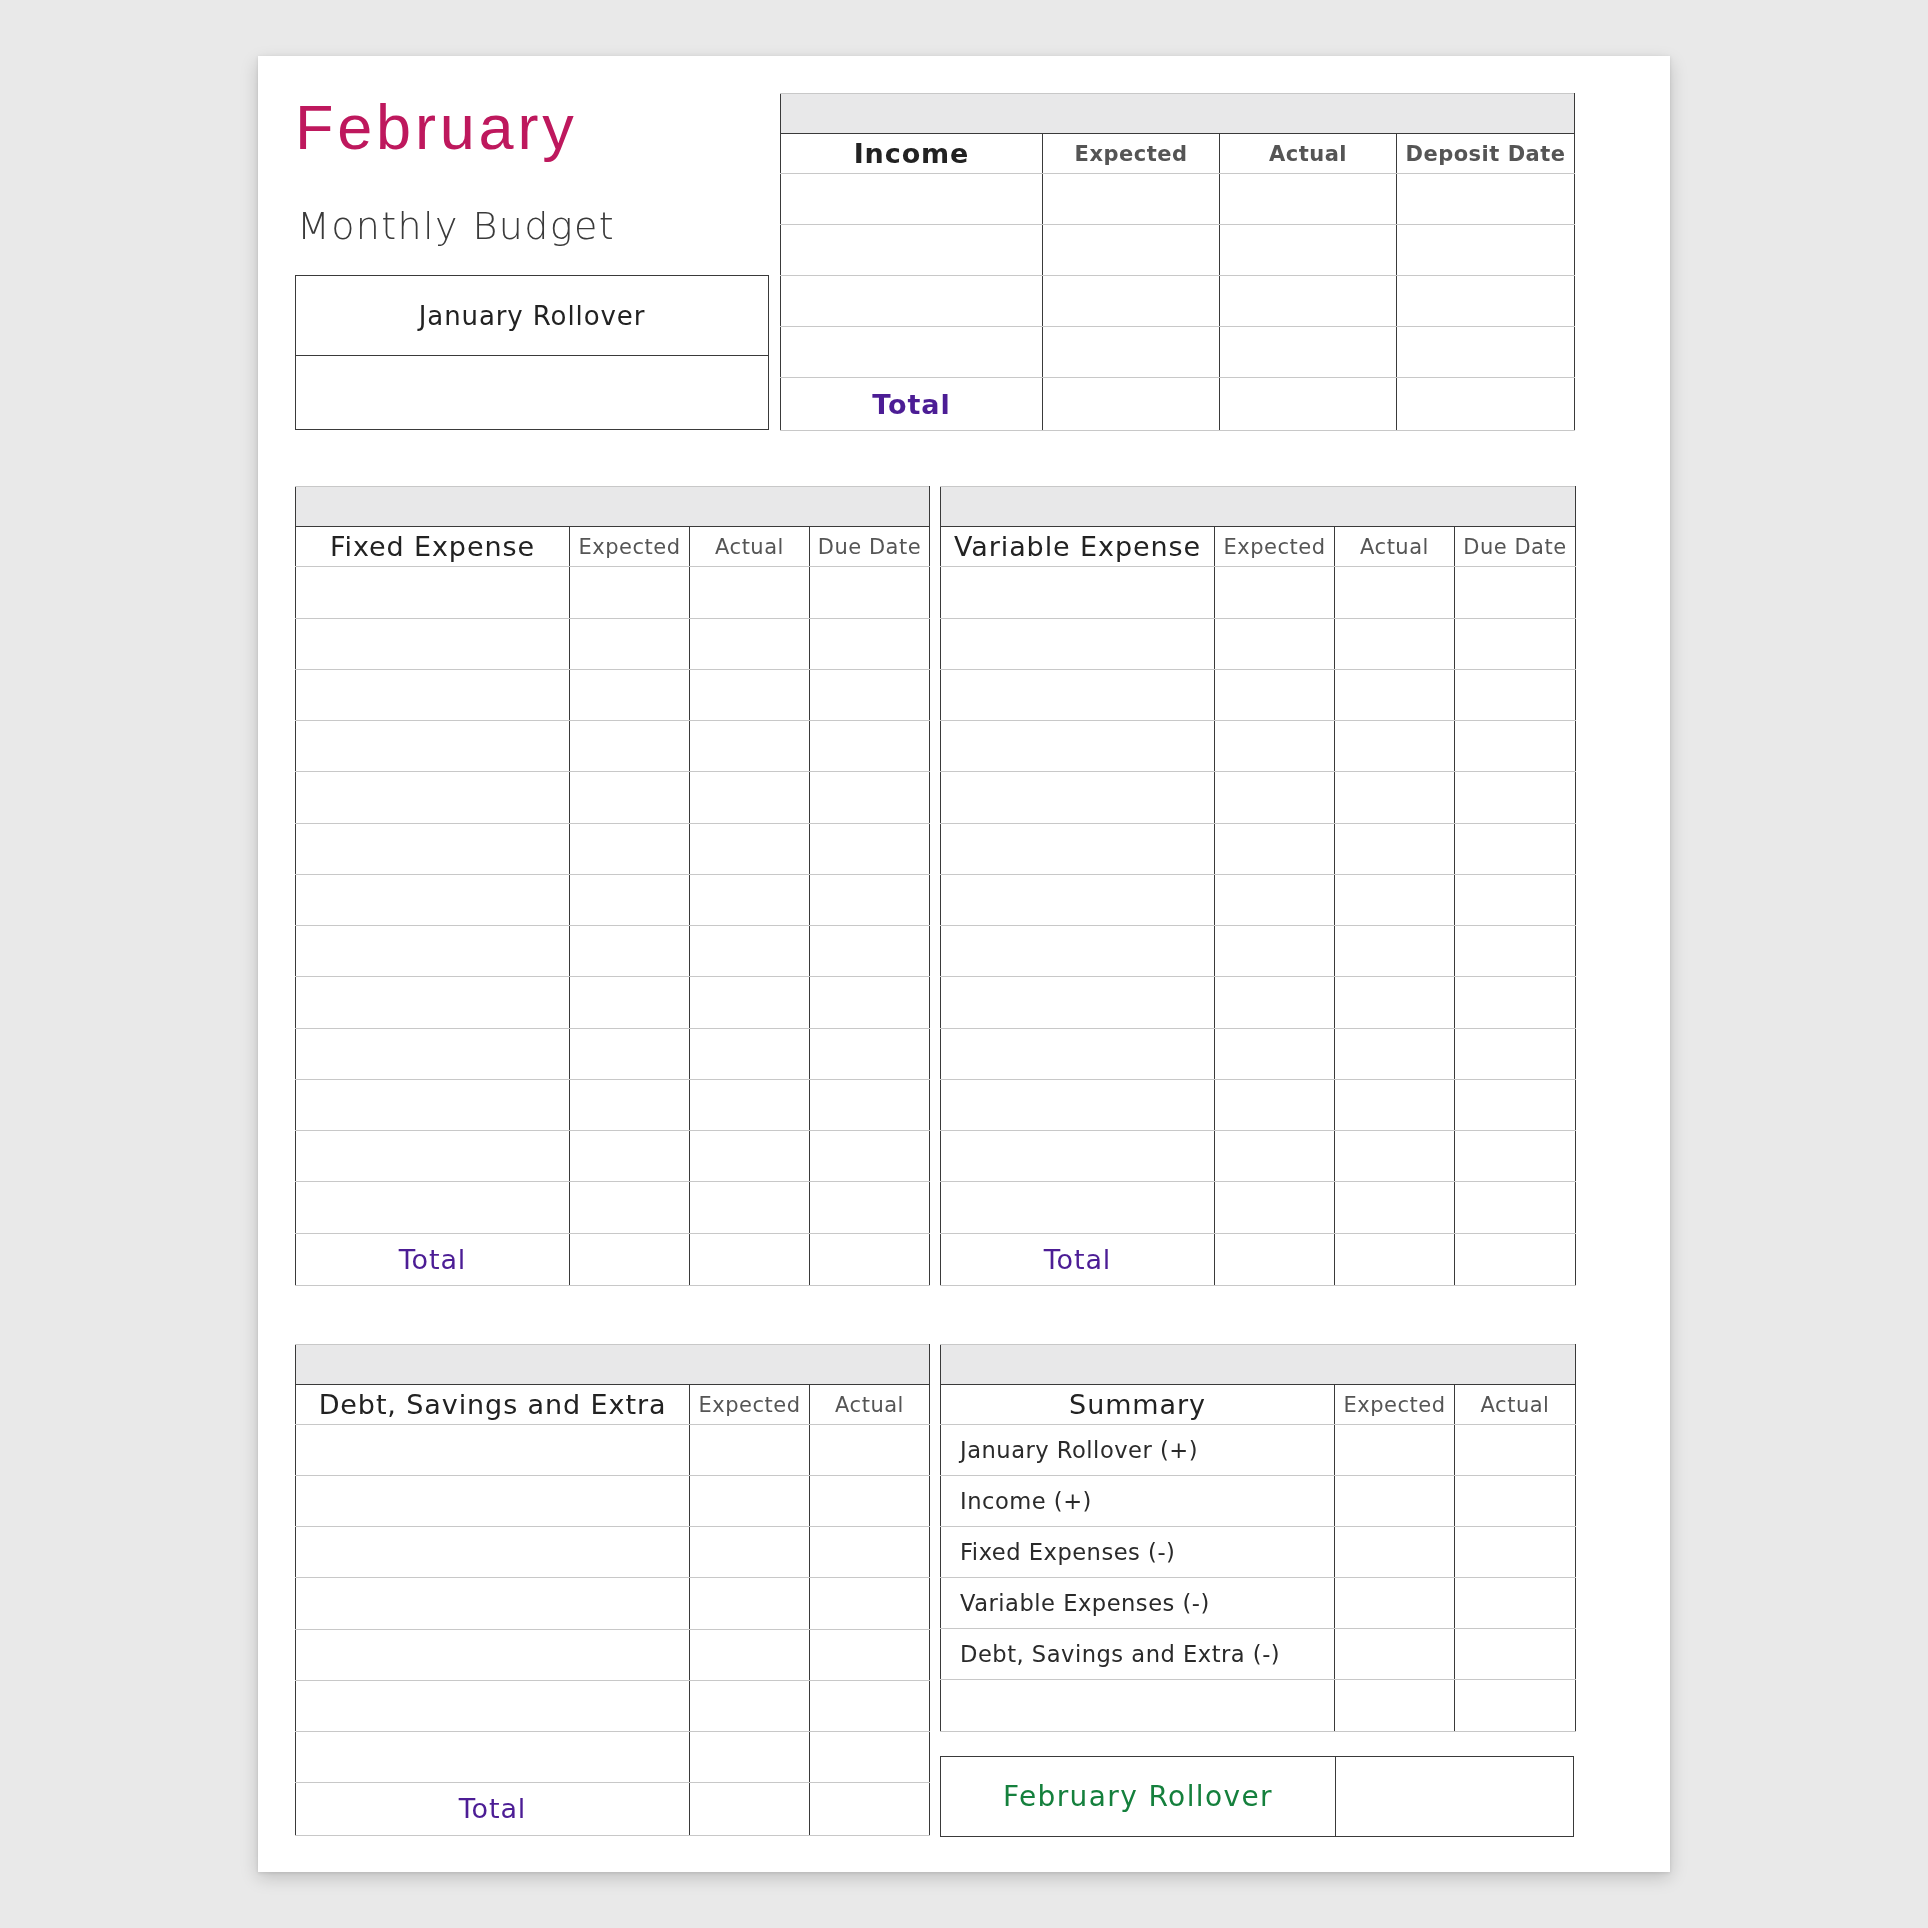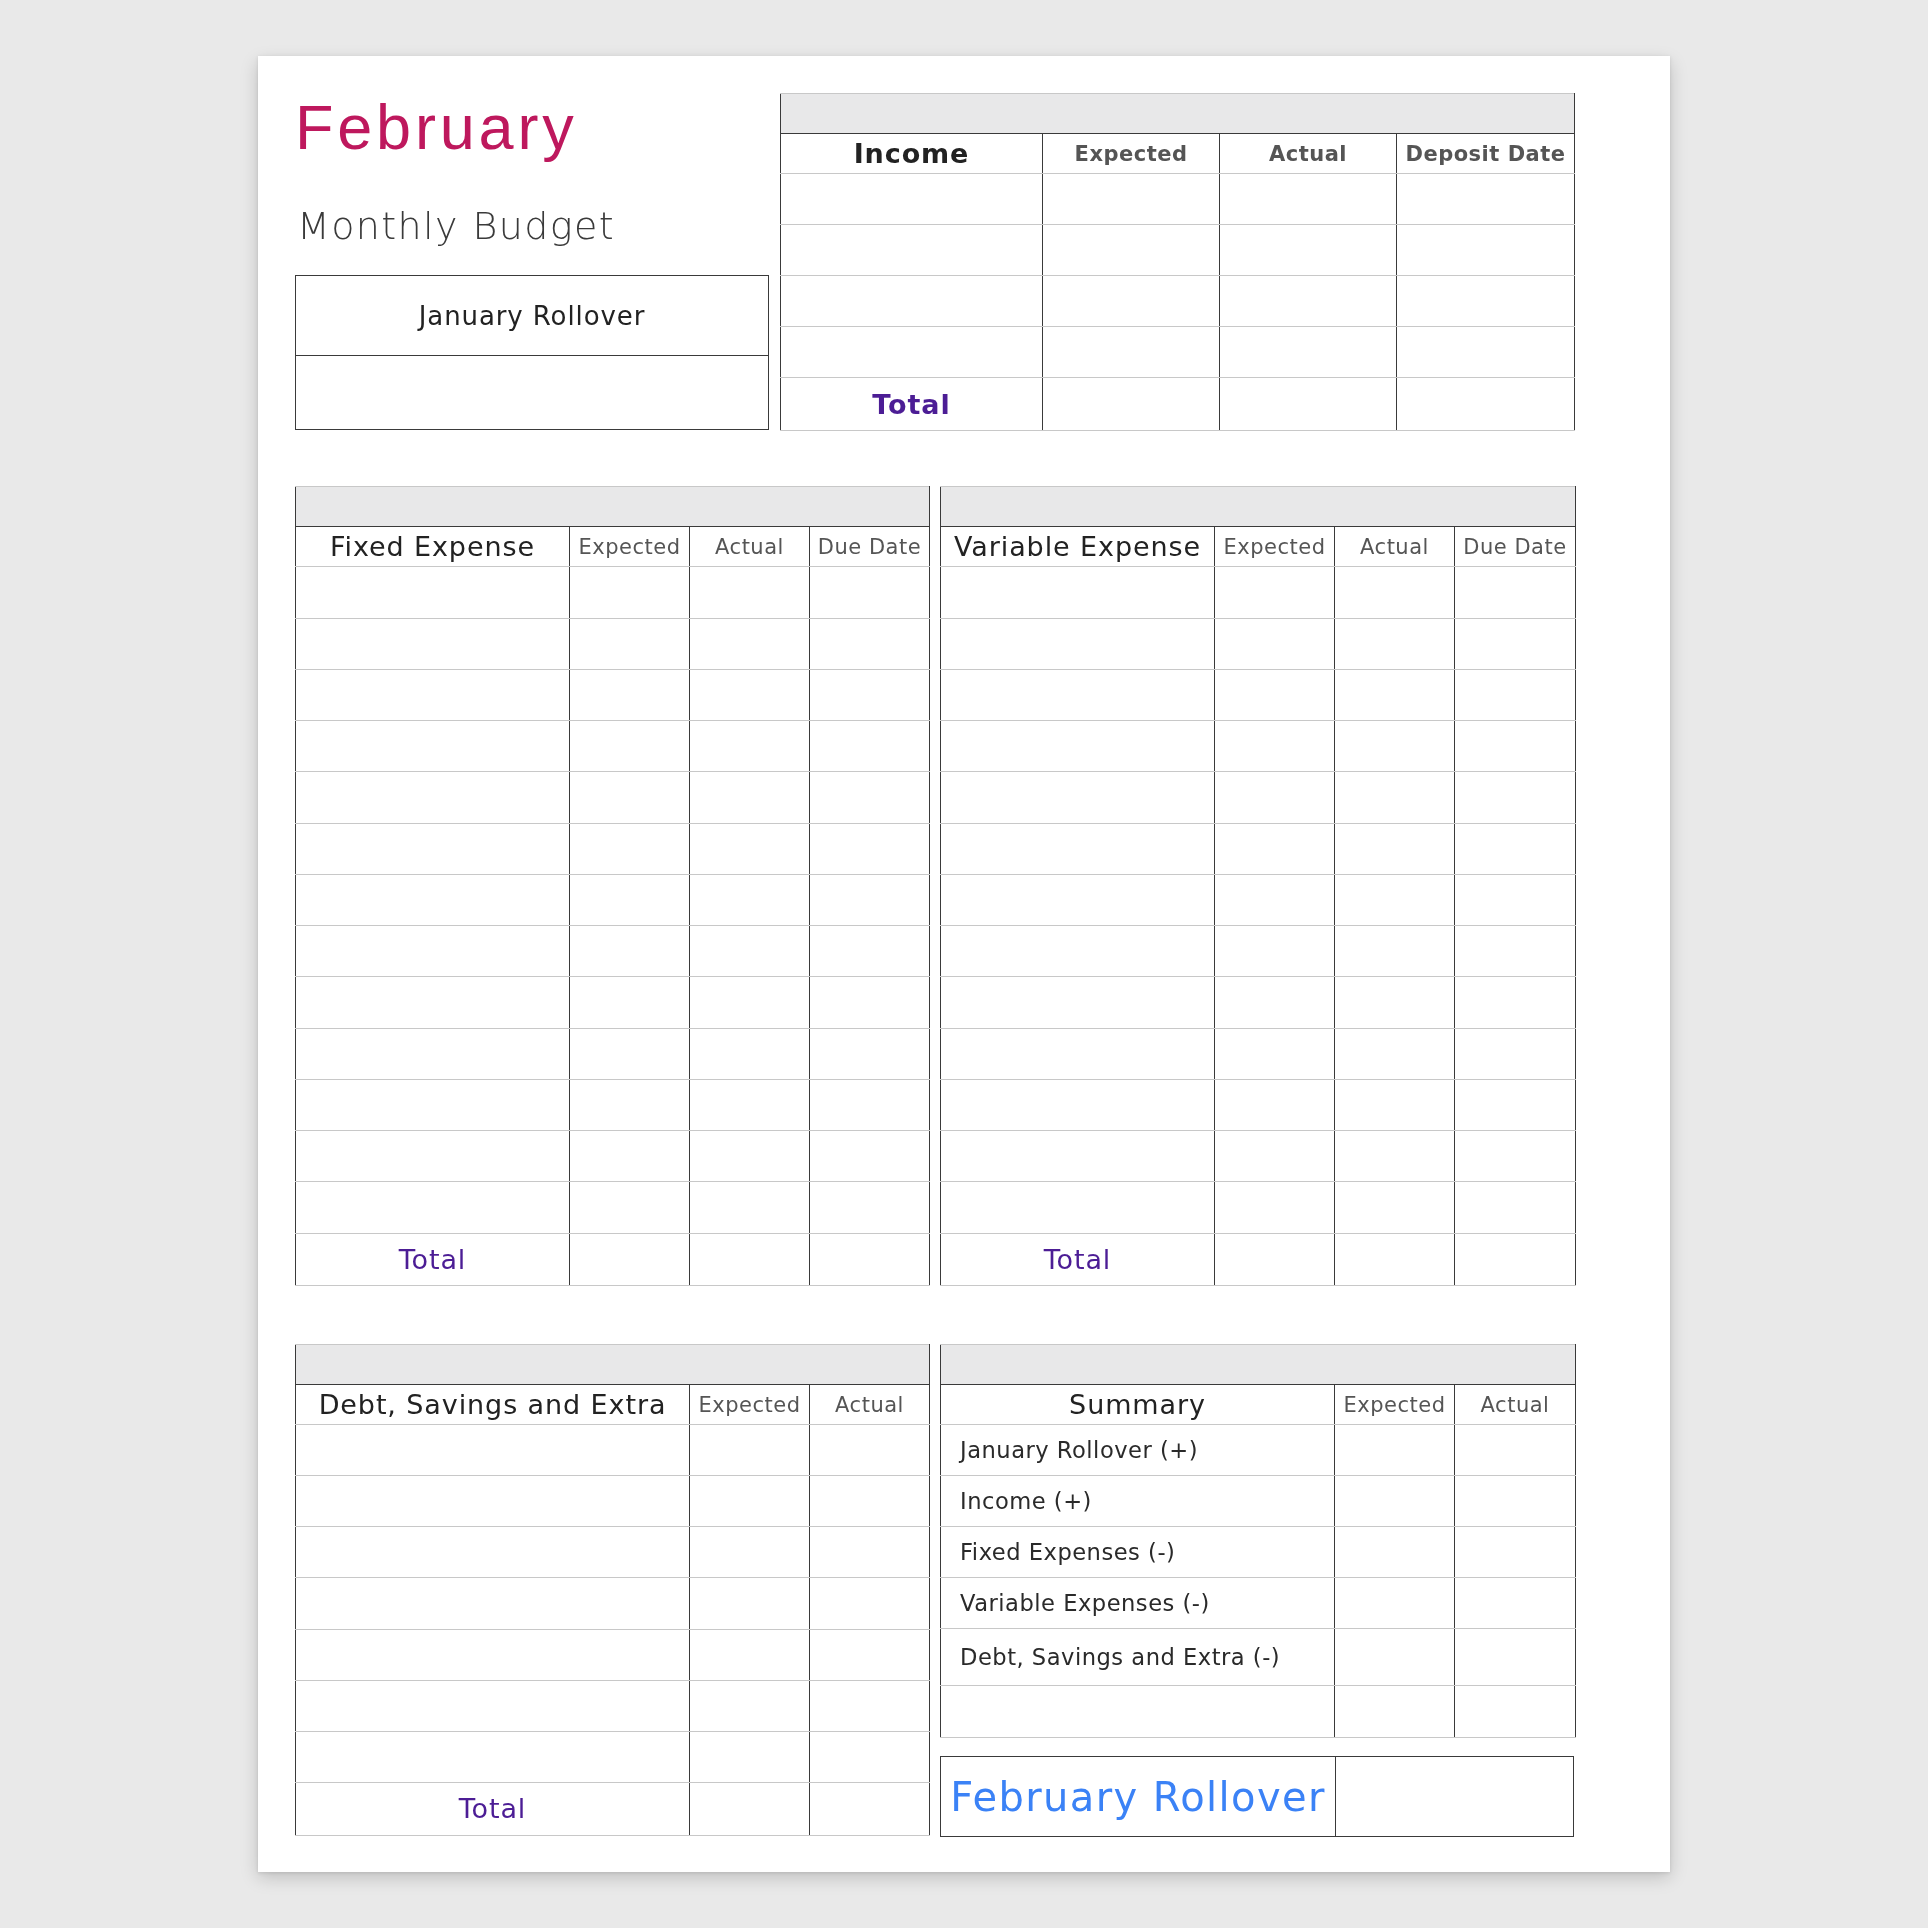--- a/index.html
+++ b/index.html
@@ -76,21 +76,21 @@
     display: flex; align-items: center; justify-content: center;
     font-size: 26px; letter-spacing: 0.9px; color: #222;
   }
   .rollover-box .bottom { height: 73px; }
   .feb-rollover {
     border: 1.9px solid #3a3a3a; display: flex;
   }
   .feb-rollover .lbl {
     width: 394px; border-right: 1.9px solid #3a3a3a;
     display: flex; align-items: center; justify-content: center;
-    font-size: 40px; letter-spacing: 1.4px; color: #3b82f6;
+    font-size: 28px; letter-spacing: 1.4px; color: #15803d;
   }
   .feb-rollover .val { flex: 1; }
 </style>
 </head>
 <body>
 
 <div class="page">
 
   <div class="abs title">February</div>
   <div class="abs subtitle">Monthly Budget</div>
@@ -456,21 +456,21 @@
     <tr style="height:51px">
           <td class="label">Fixed Expenses (-)</td>
           <td></td>
           <td></td>
         </tr>
     <tr style="height:51px">
           <td class="label">Variable Expenses (-)</td>
           <td></td>
           <td></td>
         </tr>
-    <tr style="height:57px">
+    <tr style="height:51px">
           <td class="label">Debt, Savings and Extra (-)</td>
           <td></td>
           <td></td>
         </tr>
     <tr class="total" style="height:52px">
       <td></td>
       <td></td>
       <td></td>
     </tr>
   </tbody>

